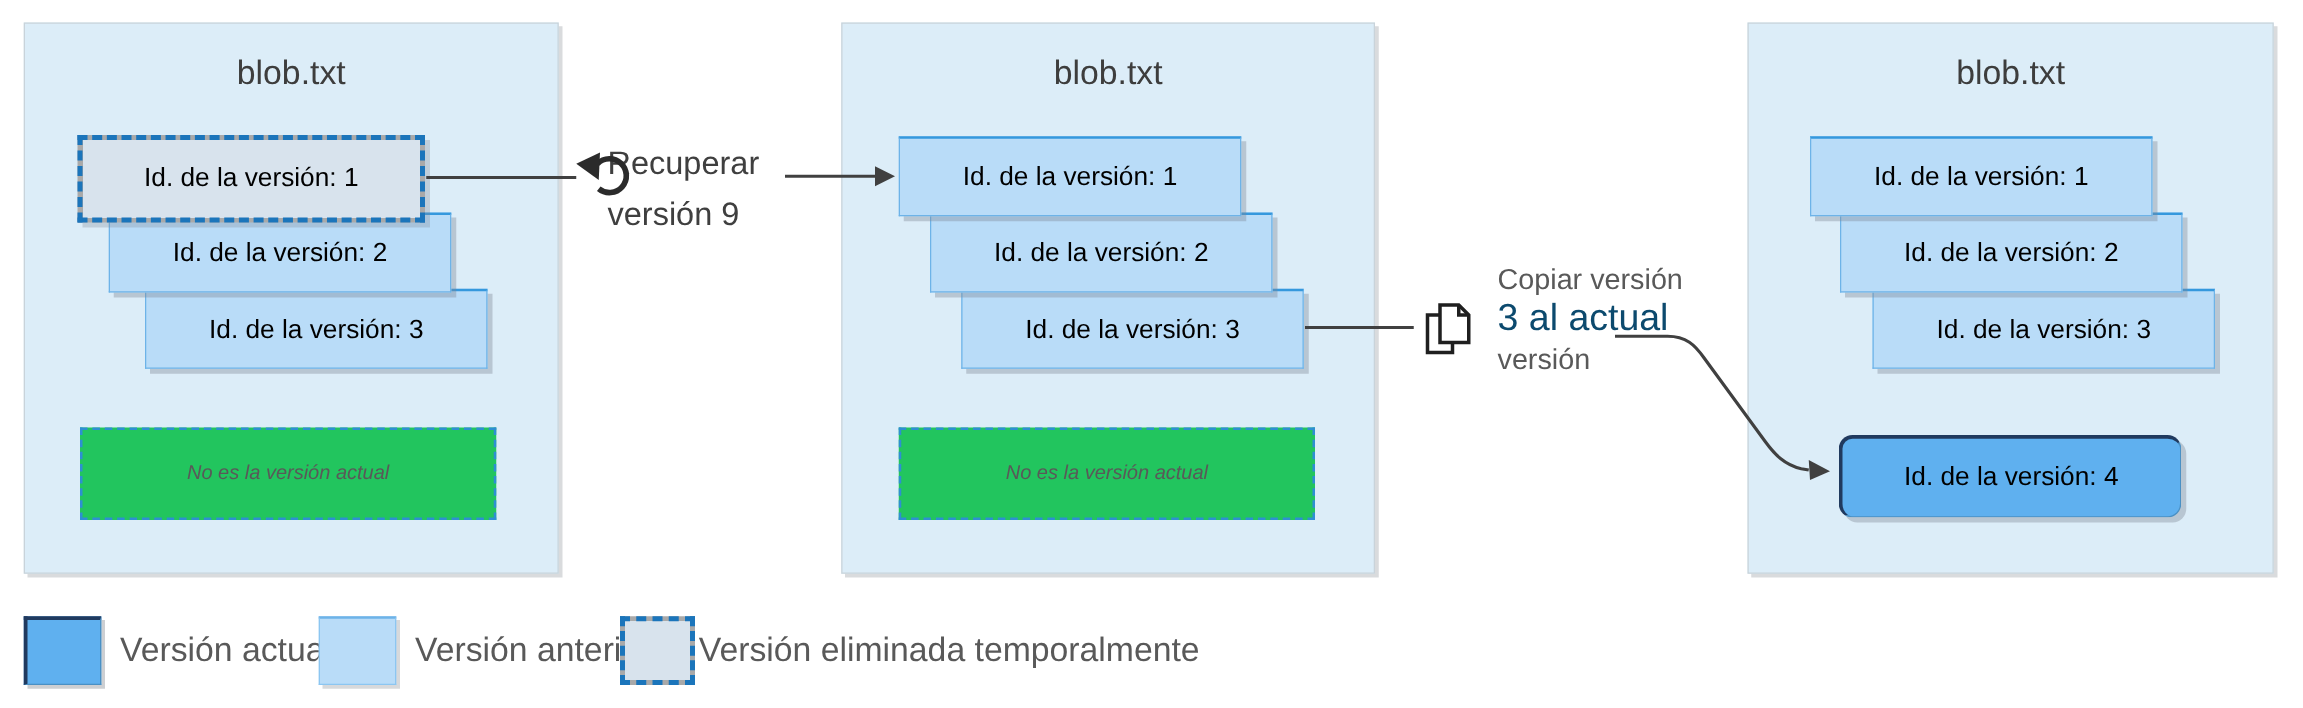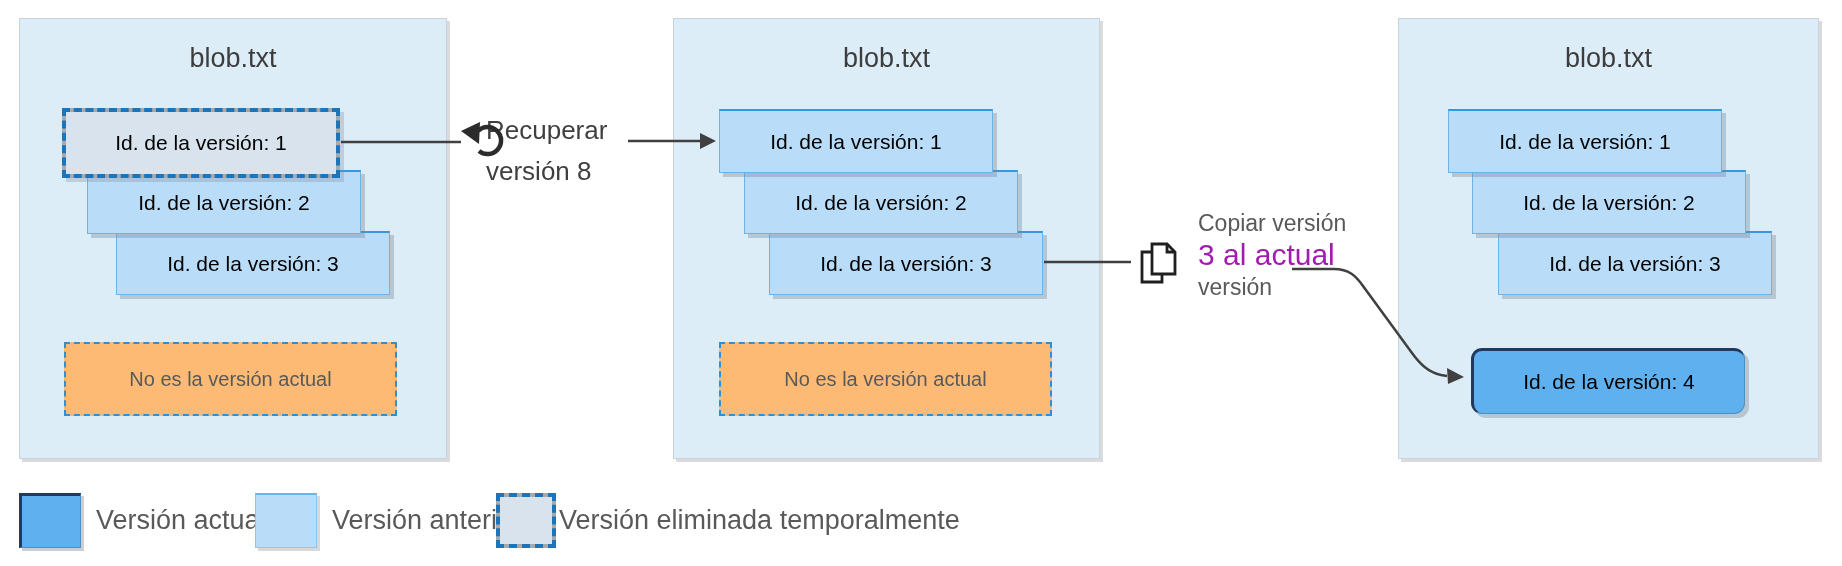--- a/index.html
+++ b/index.html
@@ -32,32 +32,32 @@
     position:absolute;width:278px;height:70px;background:#a9a9a9;z-index:4;
     box-shadow:4px 4px 0 rgba(125,135,148,.30);
   }
   .deleted-inner{
     width:100%;height:100%;background:#d8e3ed;background-clip:padding-box;
     border:4px dashed #1b75bb;
     display:flex;align-items:center;justify-content:center;
     font-size:21px;color:#000000;
   }
   .notecur{
-    position:absolute;width:333px;height:74px;background:#fdba74;
+    position:absolute;width:333px;height:74px;background:#22c55e;
     border:2px dashed #2e8fd2;
     display:flex;align-items:center;justify-content:center;
-    font-size:20px;color:#595959;
+    font-size:16px;color:#595959;font-style:italic;
   }
   .ann-restore{
     position:absolute;left:486px;top:110px;font-size:26px;line-height:41px;color:#3f3f3f;
   }
   .ann-restore span{display:block;}
   .ann-copy{position:absolute;left:1198px;top:209px;color:#595959;}
   .ann-copy .l-small{display:block;font-size:23px;line-height:28px;}
-  .ann-copy .l-big{display:block;font-size:30px;line-height:36px;color:#a21caf;}
+  .ann-copy .l-big{display:block;font-size:30px;line-height:36px;color:#0c4a6e;}
   .legend-swatch{position:absolute;top:493px;width:62px;height:55px;}
   .sw-current{
     background:#5fb0ef;border:1px solid #4a90c4;
     border-top:3px solid #203a5f;border-left:3px solid #203a5f;
     box-shadow:3px 3px 0 rgba(155,160,165,.5);
   }
   .sw-previous{
     background:#b9dcf8;border:1px solid #8cc6f1;border-top:2px solid #6db3e8;
     box-shadow:3px 3px 0 rgba(155,160,165,.4);
   }
@@ -98,21 +98,21 @@
   <div class="panel" style="left:1398px;width:421px;">
     <div class="panel-title">blob.txt</div>
     <div class="vbox z3" style="left:49px;top:90px;">Id. de la versión: 1</div>
     <div class="vbox z2" style="left:73px;top:151px;">Id. de la versión: 2</div>
     <div class="vbox z1" style="left:99px;top:212px;">Id. de la versión: 3</div>
     <div class="vbox current" style="left:72px;top:329px;height:66px;border-radius:11px;">Id. de la versión: 4</div>
   </div>
 
   <div class="ann-restore">
     <span>Recuperar</span>
-    <span>versión 8</span>
+    <span>versión 9</span>
   </div>
 
   <div class="ann-copy">
     <span class="l-small">Copiar versión</span>
     <span class="l-big">3 al actual</span>
     <span class="l-small">versión</span>
   </div>
 
   <div>
     <div class="legend-swatch sw-current" style="left:19px;"></div>

